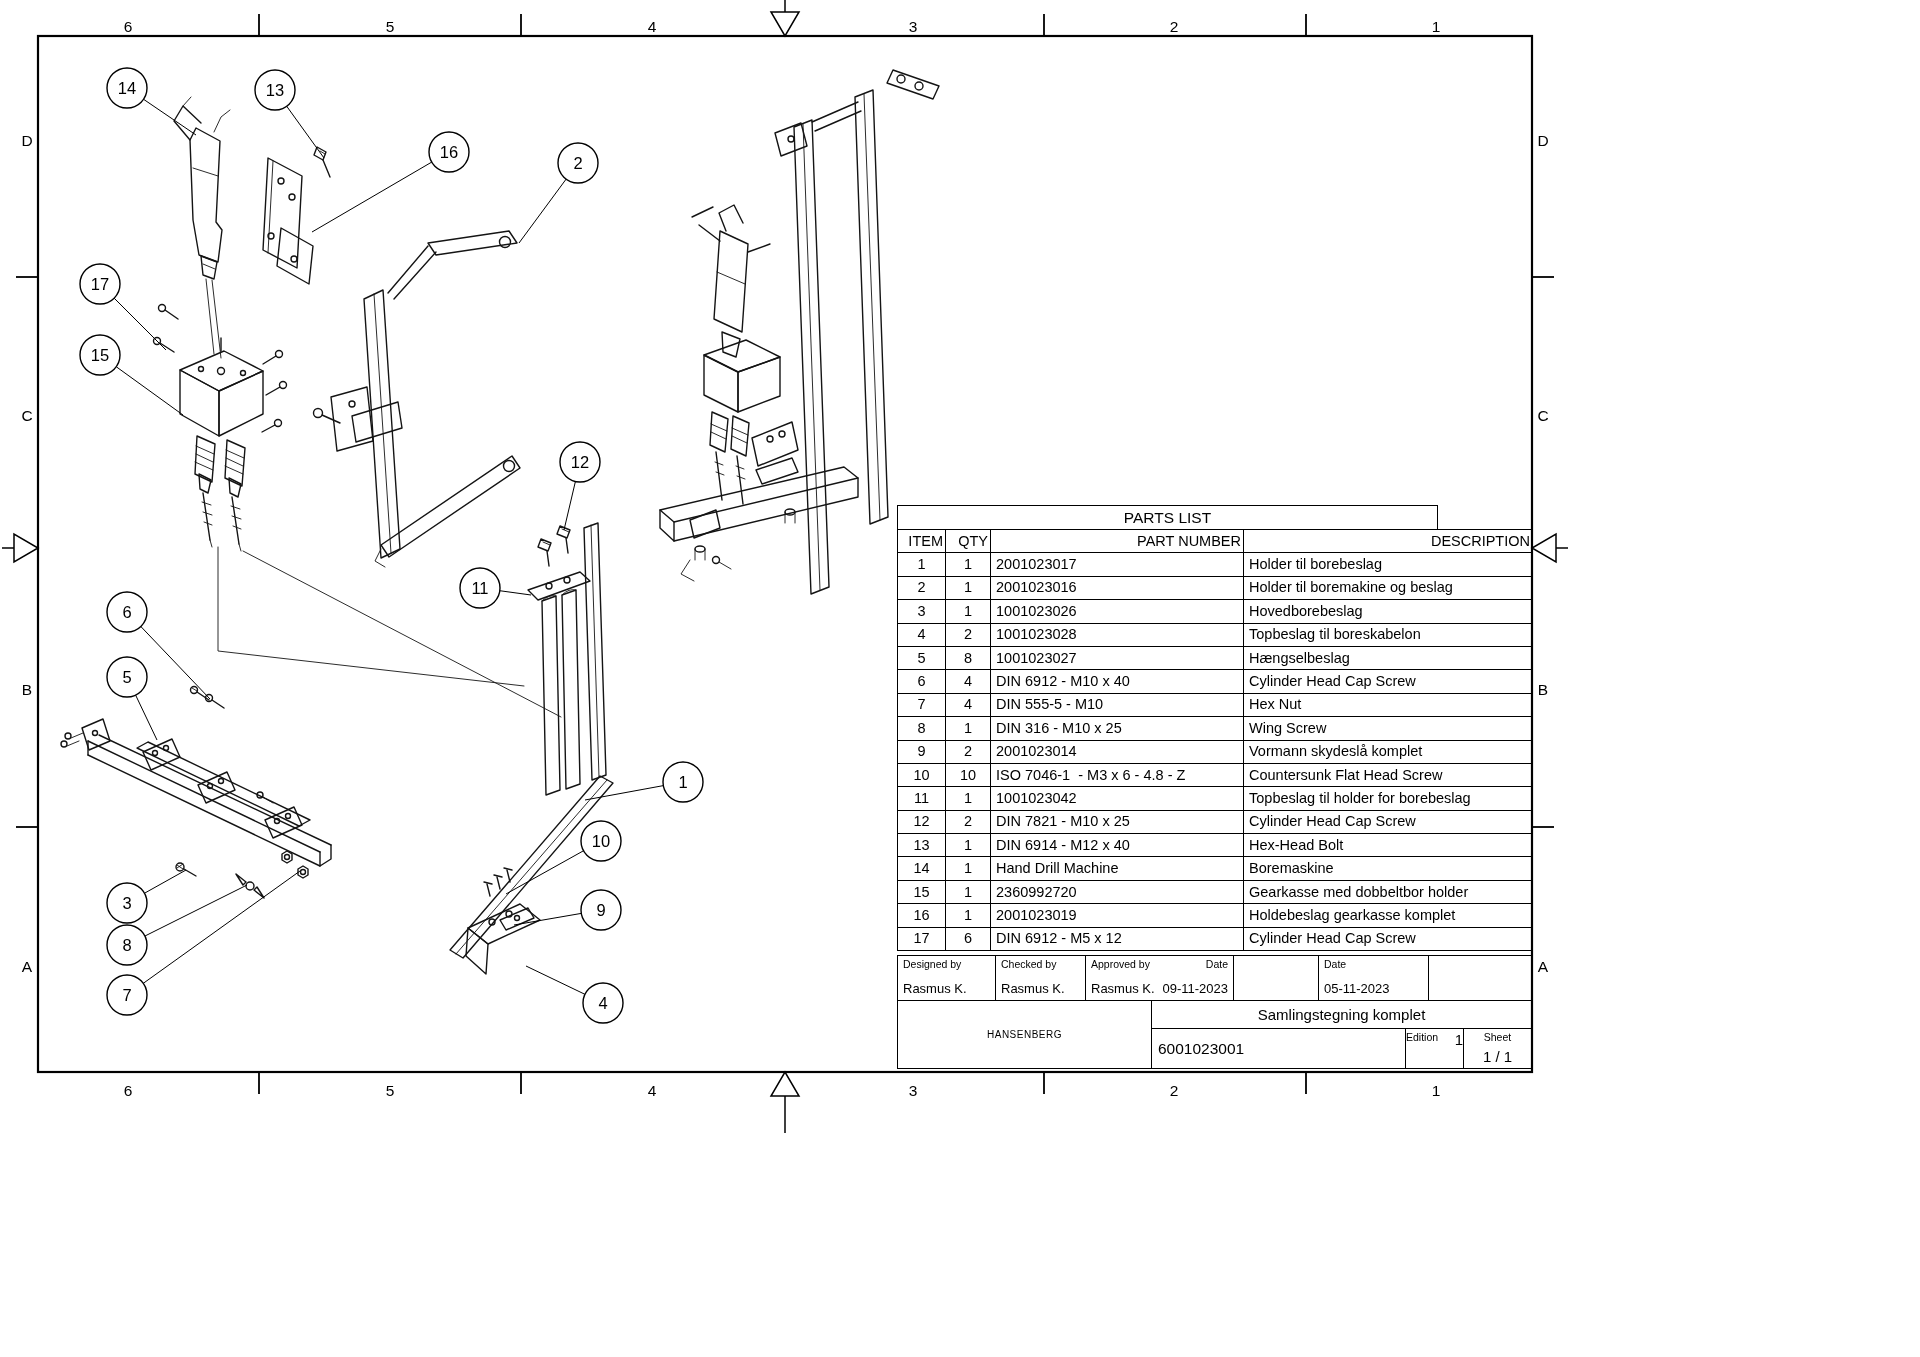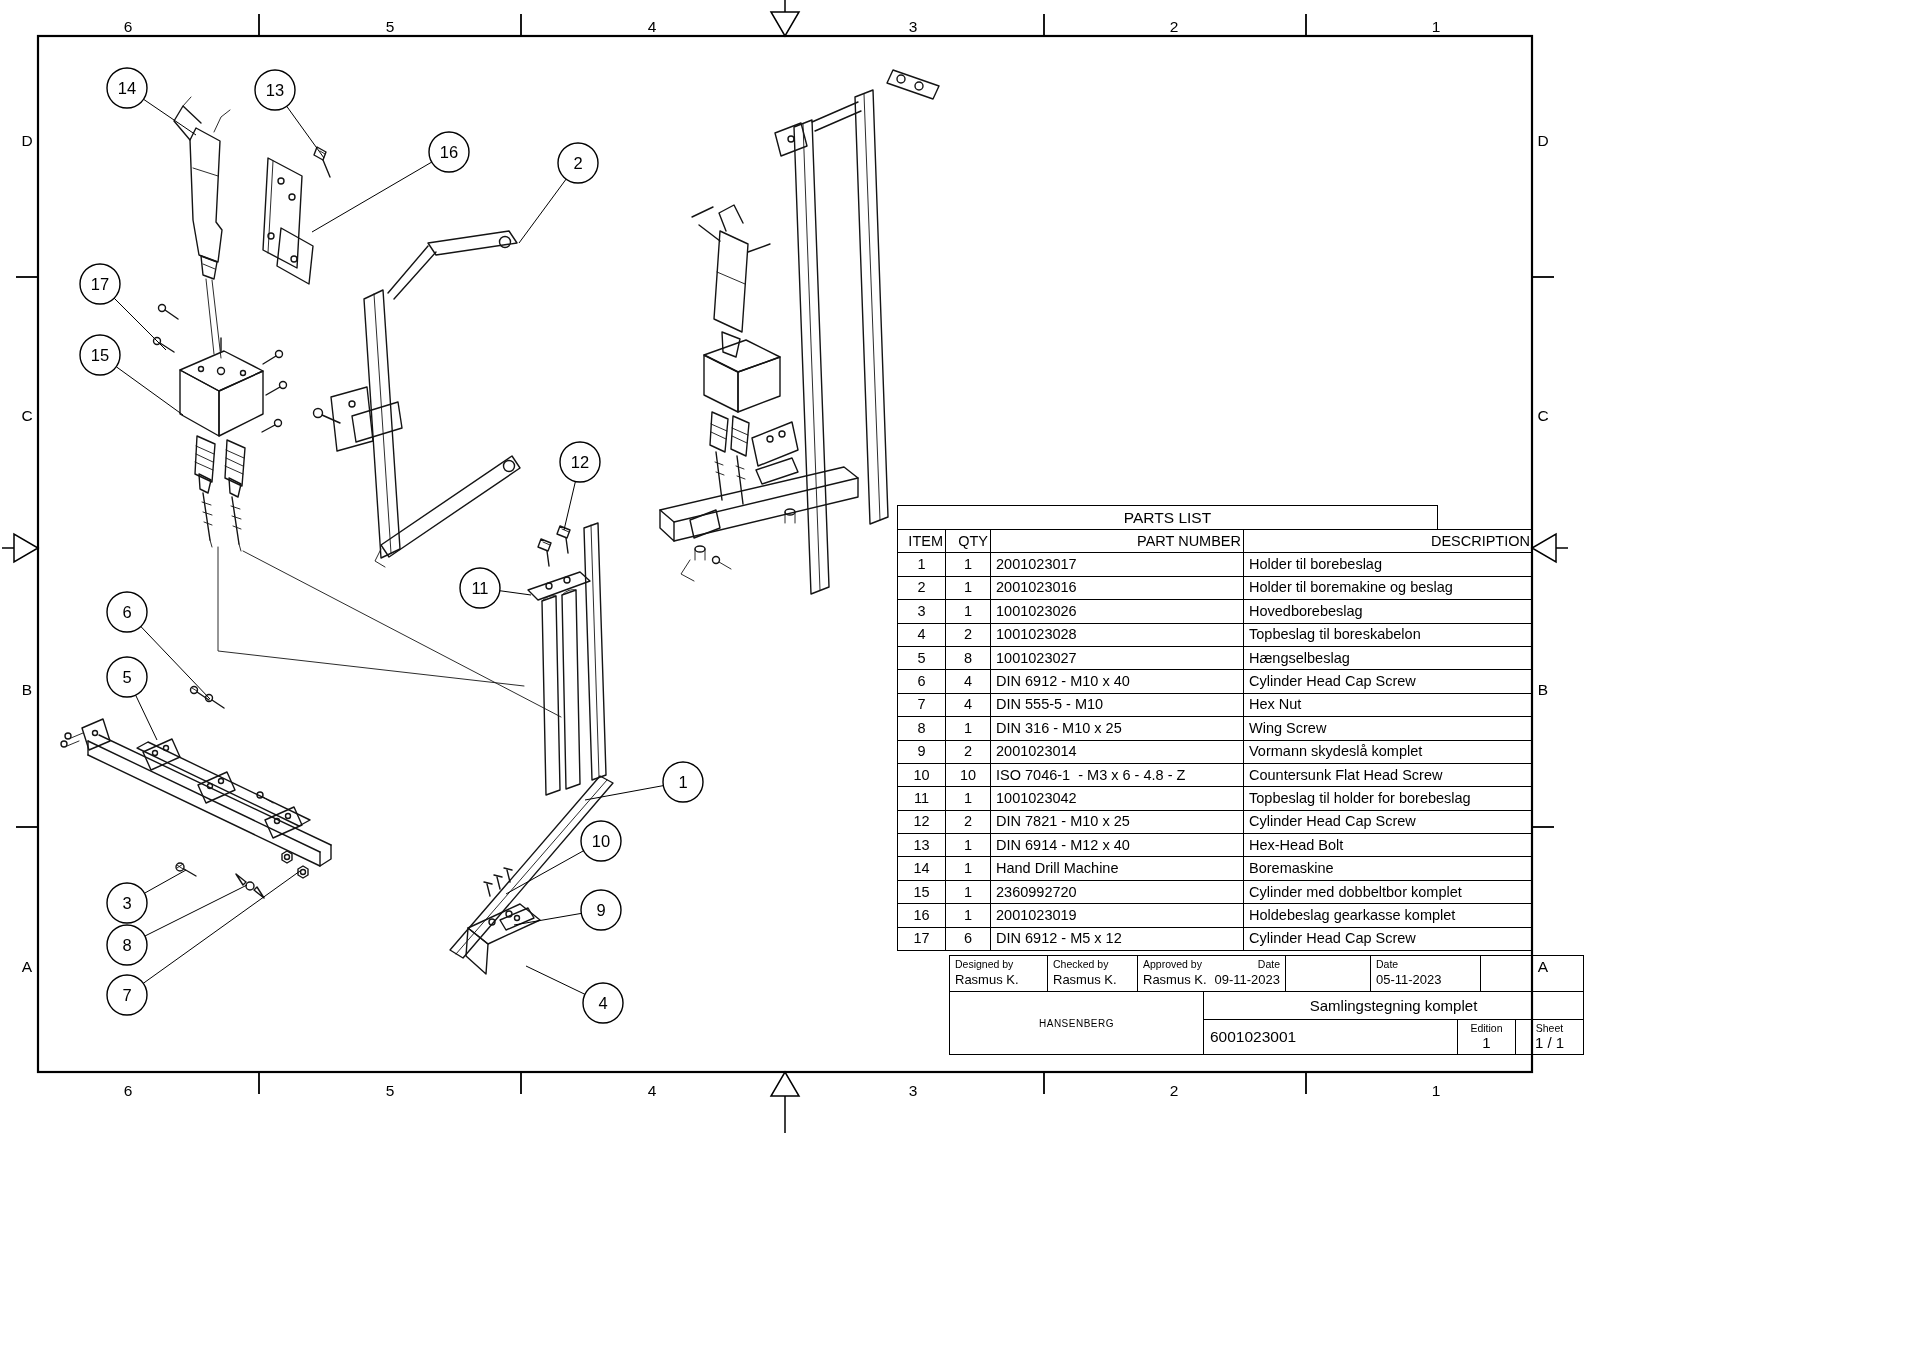--- a/index.html
+++ b/index.html
@@ -23,39 +23,39 @@
   .pl-title{border:1.8px solid #000;border-bottom:none;height:24px;line-height:24px;
             text-align:center;font-size:15.5px;box-sizing:border-box}
   table.parts{border-collapse:collapse;width:100%;table-layout:fixed}
   .parts th,.parts td{border:1.4px solid #000;font-size:14.5px;padding:0 5px;height:23.4px;
             line-height:15px;overflow:hidden;white-space:nowrap;font-weight:normal;box-sizing:border-box}
   .parts th{text-align:right;padding:0 2px}
   td.c{text-align:center;padding:0}
   td.pre{white-space:pre}
 
   
-  .title-block{position:absolute;left:949px;top:955px;width:635px;height:100px;
+  .title-block{position:absolute;left:897px;top:955px;width:635px;height:114px;
                border:1.8px solid #000;box-sizing:border-box;display:flex;flex-direction:column}
   .tb-strip{display:flex;height:45px;border-bottom:1.6px solid #000;box-sizing:border-box}
   .tb-cell{border-right:1.4px solid #000;box-sizing:border-box;padding:2px 5px;display:flex;
            flex-direction:column;justify-content:space-between}
   .tb-cell:last-child{border-right:none}
   .tb-lblrow{display:flex;justify-content:space-between;font-size:10.5px}
   .tb-valrow{display:flex;justify-content:space-between;font-size:13px;padding-bottom:2px}
   .tb-main{display:flex;flex:1}
   .tb-company{width:254px;border-right:1.6px solid #000;box-sizing:border-box;display:flex;
               align-items:center;justify-content:center;font-size:10px;letter-spacing:.5px}
   .tb-right{flex:1;display:flex;flex-direction:column}
   .tb-title{height:28px;border-bottom:1.4px solid #000;box-sizing:border-box;display:flex;
             align-items:center;justify-content:center;font-size:15px}
   .tb-bottom{flex:1;display:flex}
   .tb-number{width:254px;border-right:1.4px solid #000;box-sizing:border-box;display:flex;
              align-items:center;padding-left:6px;font-size:15.5px}
   .tb-edition{width:58px;border-right:1.4px solid #000;box-sizing:border-box;text-align:center;
-              display:flex;flex-direction:column;justify-content:flex-end;padding:2px 0 3px}
+              display:flex;flex-direction:row;justify-content:space-between;padding:2px 0 3px}
   .tb-sheet{flex:1;text-align:center;display:flex;flex-direction:column;justify-content:space-between;
             padding:2px 0 3px}
   .tb-small{font-size:10.5px}
   .tb-big{font-size:15px}
 </style>
 </head>
 <body>
 
 <div class="sheet">
 
@@ -439,21 +439,21 @@
           <tr>
             <td class="c">14</td>
             <td class="c">1</td>
             <td class="pre">Hand Drill Machine</td>
             <td>Boremaskine</td>
           </tr>
           <tr>
             <td class="c">15</td>
             <td class="c">1</td>
             <td class="pre">2360992720</td>
-            <td>Cylinder med dobbeltbor komplet</td>
+            <td>Gearkasse med dobbeltbor holder</td>
           </tr>
           <tr>
             <td class="c">16</td>
             <td class="c">1</td>
             <td class="pre">2001023019</td>
             <td>Holdebeslag gearkasse komplet</td>
           </tr>
           <tr>
             <td class="c">17</td>
             <td class="c">6</td>

